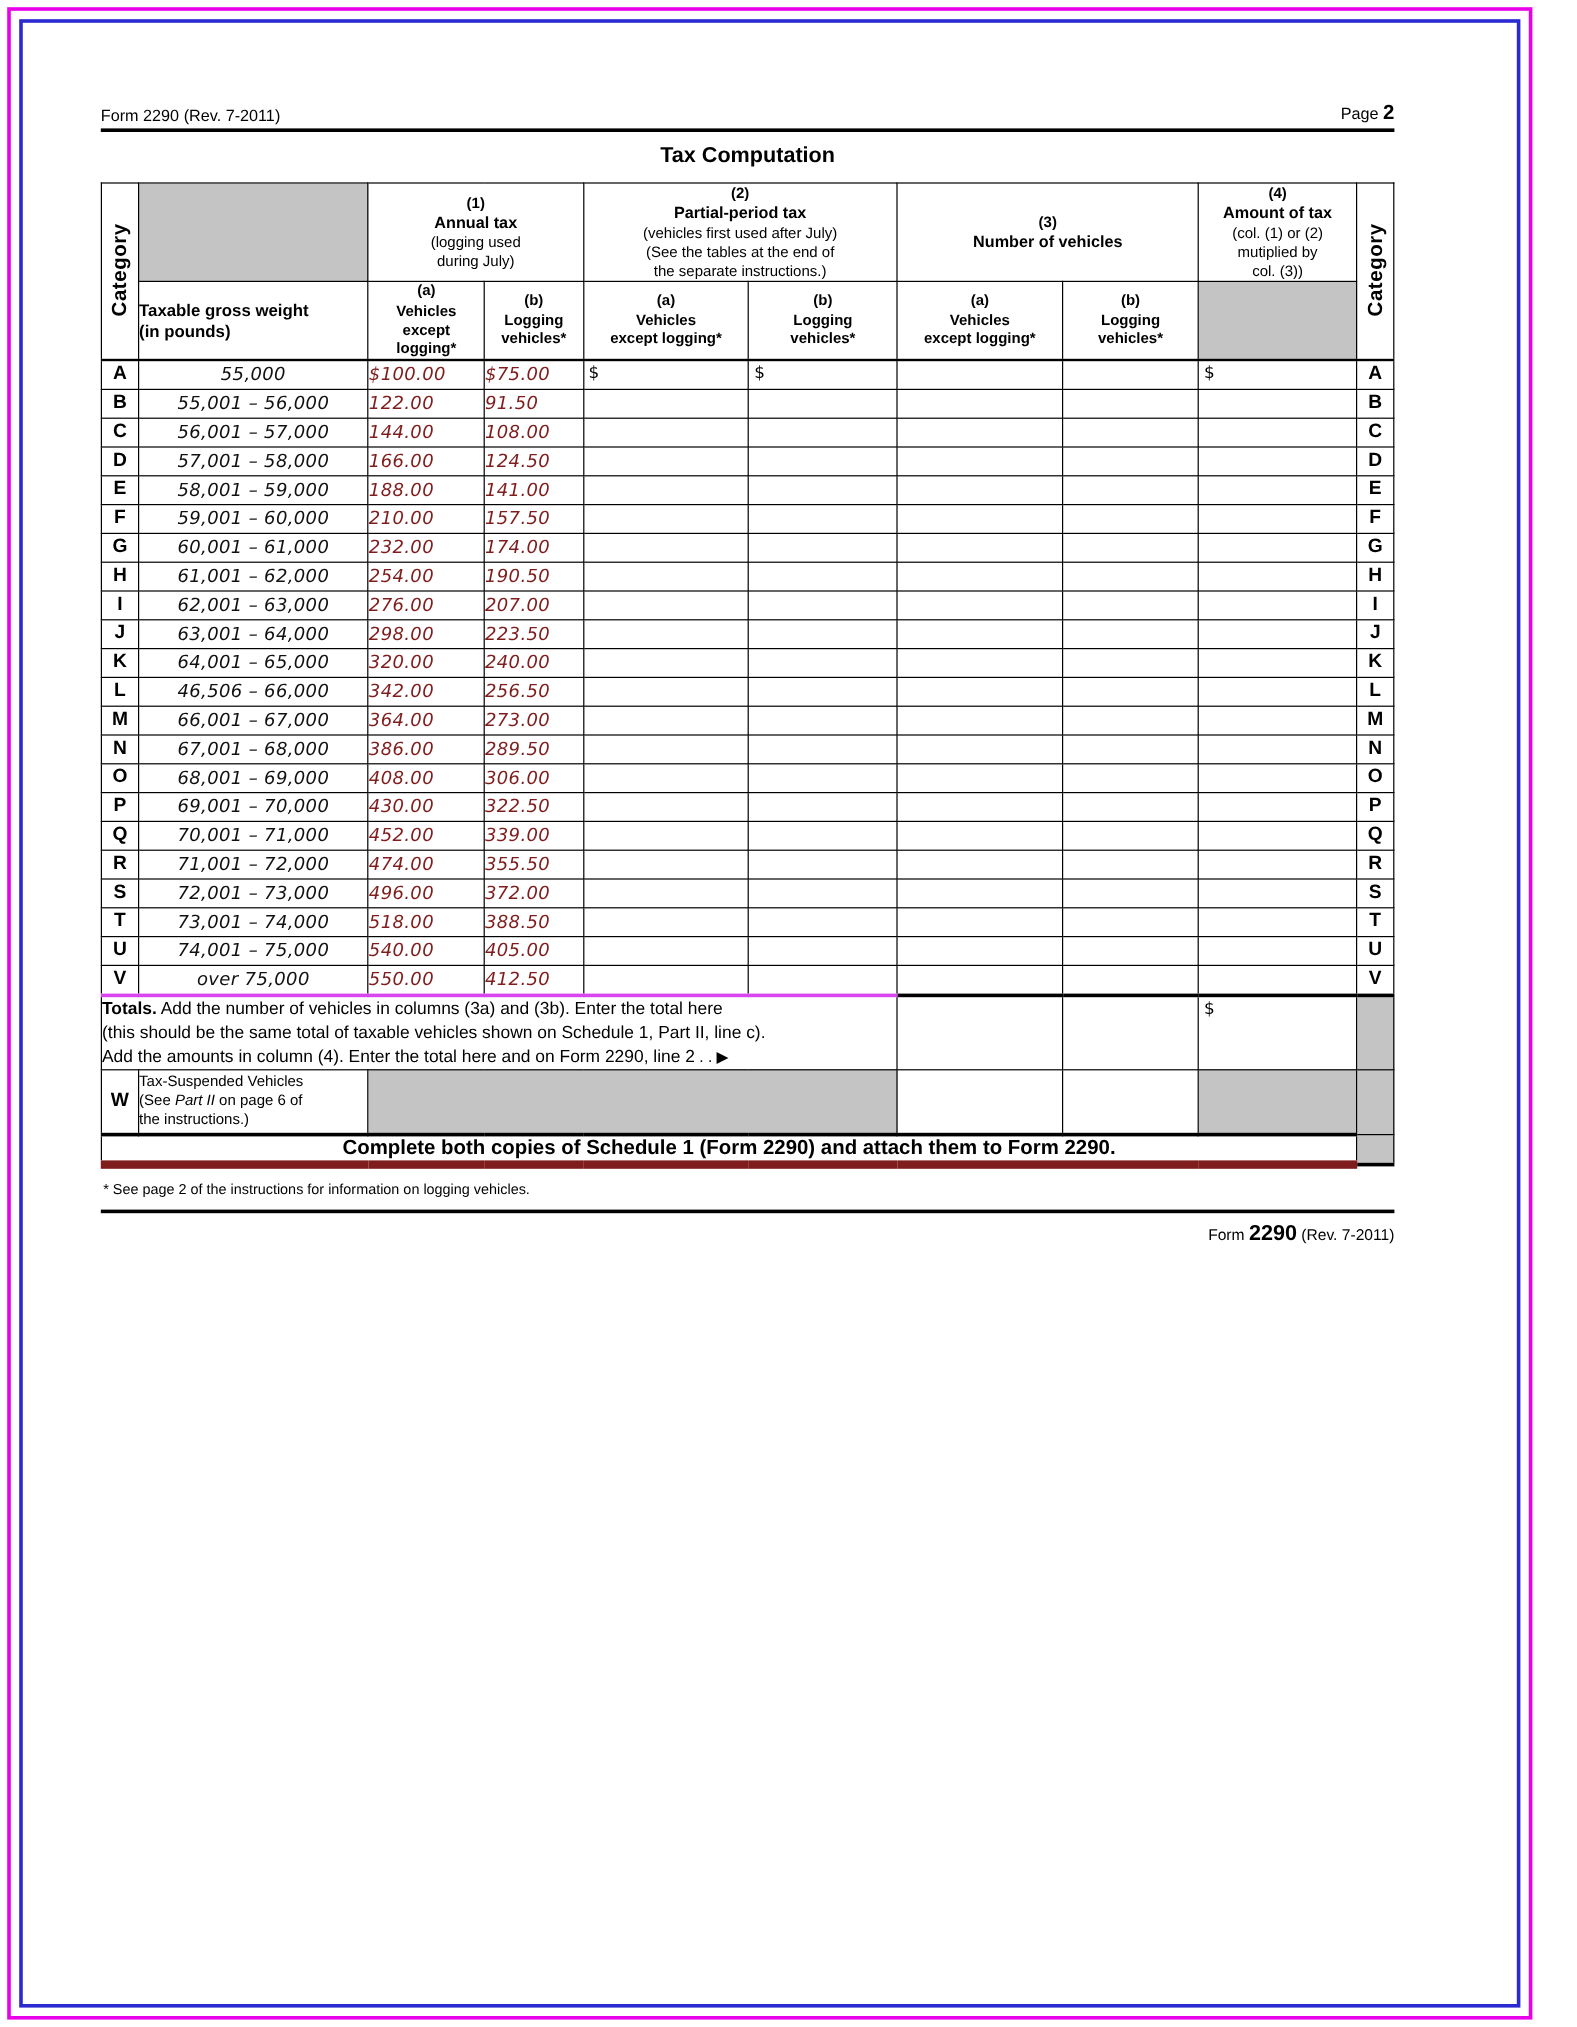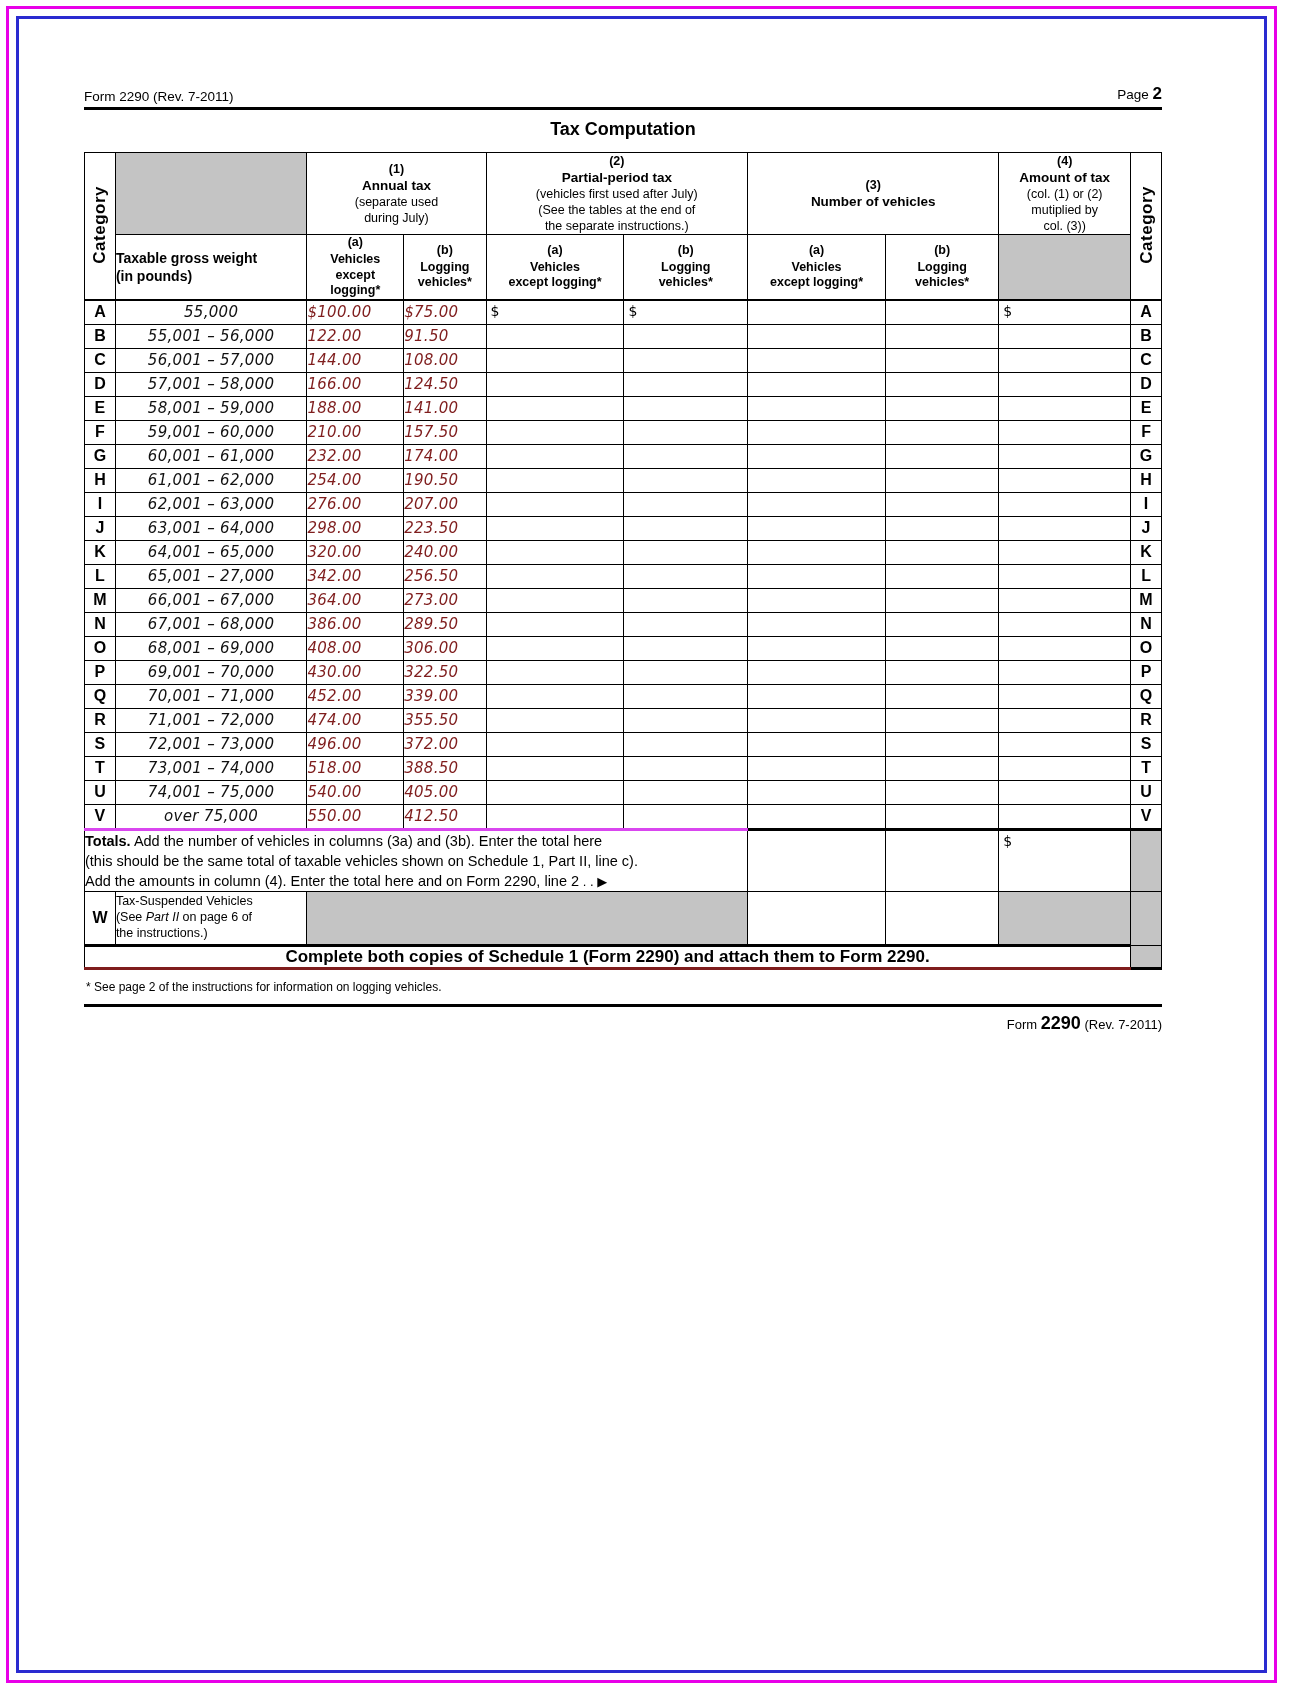--- a/index.html
+++ b/index.html
@@ -113,21 +113,21 @@
         <tbody>
             <tr>
           <td class="catcell" rowspan="2">
             <span class="catvert">Category</span>
           </td>
           <td class="shade"></td>
 
           <td class="grp" colspan="2">
             <div class="num">(1)</div>
             <div class="nm">Annual tax</div>
-            <div class="sub">(separate used</div>
+            <div class="sub">(logging used</div>
             <div class="sub">during July)</div>
           </td>
 
           <td class="grp" colspan="2">
             <div class="num">(2)</div>
             <div class="nm">Partial-period tax</div>
             <div class="sub">(vehicles first used after July)</div>
             <div class="sub">(See the tables at the end of</div>
             <div class="sub">the separate instructions.)</div>
           </td>
@@ -328,21 +328,21 @@
               <td class="amt">240.00</td>
               <td class="dolcell"></td>
               <td class="dolcell"></td>
               <td></td>
               <td></td>
               <td class="dolcell"></td>
               <td class="rl">K</td>
             </tr>
             <tr class="drow">
               <td class="rl">L</td>
-              <td class="wt">65,001 – 27,000</td>
+              <td class="wt">46,506 – 66,000</td>
               <td class="amt">342.00</td>
               <td class="amt">256.50</td>
               <td class="dolcell"></td>
               <td class="dolcell"></td>
               <td></td>
               <td></td>
               <td class="dolcell"></td>
               <td class="rl">L</td>
             </tr>
             <tr class="drow">
@@ -490,21 +490,21 @@
             <div>the instructions.)</div>
           </td>
           <td class="shade" colspan="4"></td>
           <td style="height:52px"></td>
           <td></td>
           <td class="shade"></td>
           <td class="shade"></td>
         </tr>
 
         <tr>
-          <td class="complete" colspan="9" style="border-top:3px solid #000;border-bottom:3px solid #7f1d1d">Complete both copies of Schedule 1 (Form 2290) and attach them to Form 2290.</td>
+          <td class="complete" colspan="9" style="border-top:3px solid #000;border-bottom:7px solid #7f1d1d">Complete both copies of Schedule 1 (Form 2290) and attach them to Form 2290.</td>
           <td class="shade" style="border-top:none;border-bottom:3px solid #000"></td>
         </tr>
       </tbody>
         </table>
 
       <div class="foot-note">* See page 2 of the instructions for information on logging vehicles.</div>
       <div class="rule-thick"></div>
       <div class="foot-form">
         <span>Form</span>
         <b>2290</b>

